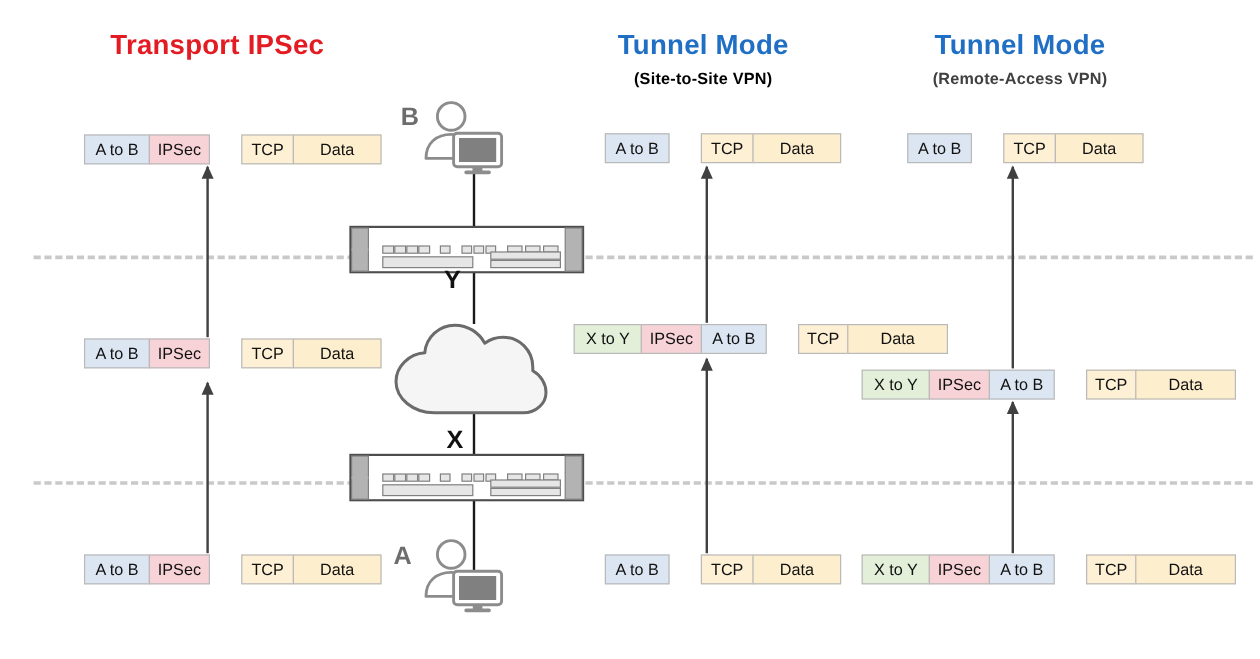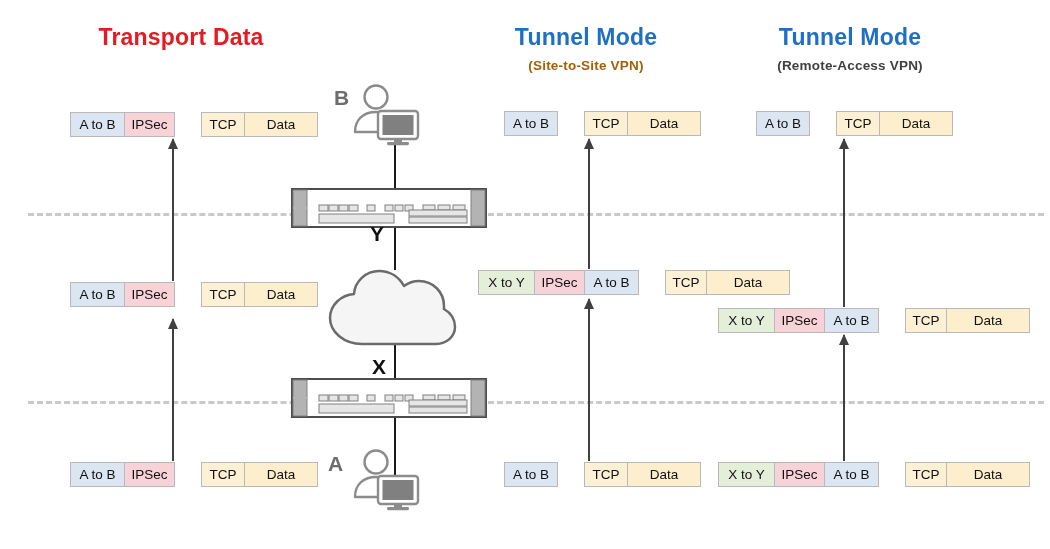--- a/index.html
+++ b/index.html
@@ -76,24 +76,24 @@
   
   .router{position:absolute;}
   .cloud{position:absolute;}
   .host{position:absolute;}
 </style>
 </head>
 <body>
 
 <div id="stage">
 
-  <div class="col-title title-main" style="left:70px;top:24px;width:222px;color:#e31b23;">Transport Data</div>
+  <div class="col-title title-main" style="left:70px;top:24px;width:222px;color:#e31b23;">Transport IPSec</div>
 
   <div class="col-title title-main" style="left:478px;top:24px;width:216px;color:#1f6fc4;">Tunnel Mode</div>
-  <div class="col-title title-sub" style="left:478px;top:58px;width:216px;color:#a16207;">(Site-to-Site VPN)</div>
+  <div class="col-title title-sub" style="left:478px;top:58px;width:216px;color:#000000;">(Site-to-Site VPN)</div>
 
   <div class="col-title title-main" style="left:742px;top:24px;width:216px;color:#1f6fc4;">Tunnel Mode</div>
   <div class="col-title title-sub" style="left:742px;top:58px;width:216px;color:#404040;">(Remote-Access VPN)</div>
 
   <div class="dashline" style="top:213px;"></div>
   <div class="dashline" style="top:401px;"></div>
 
   <div class="vline" style="left:394px;top:128px;height:62px;"></div>
 
   <div class="vline" style="left:394px;top:226px;height:44px;"></div>

